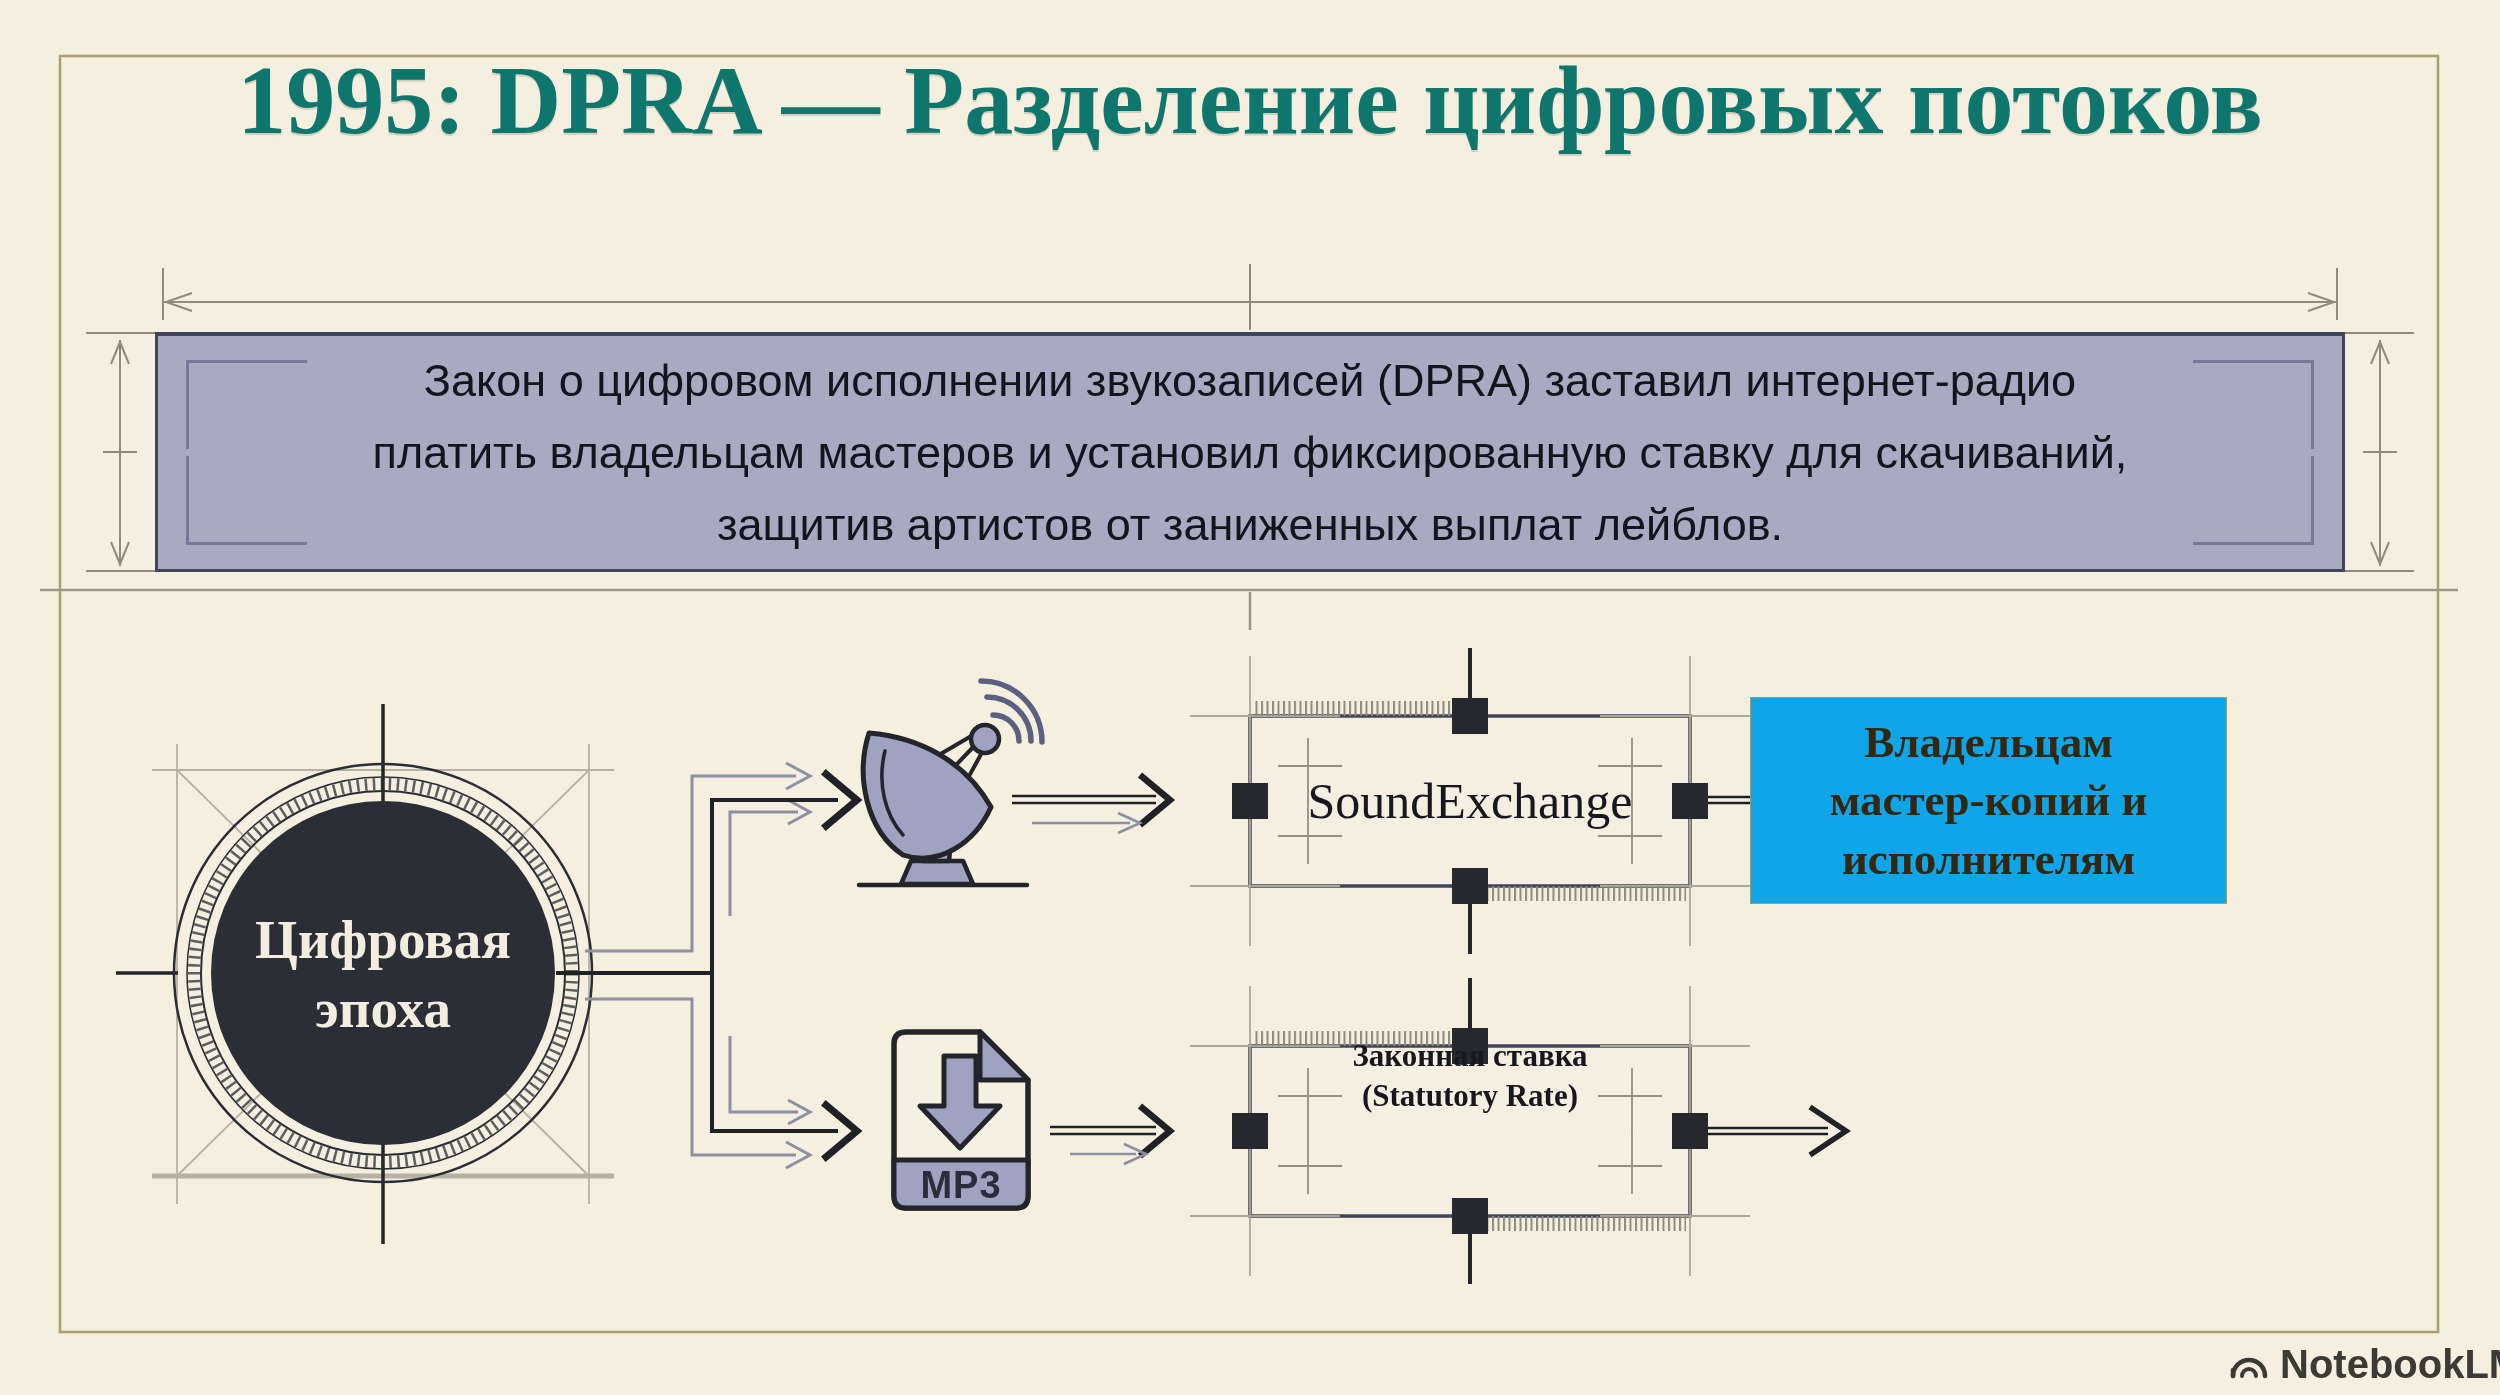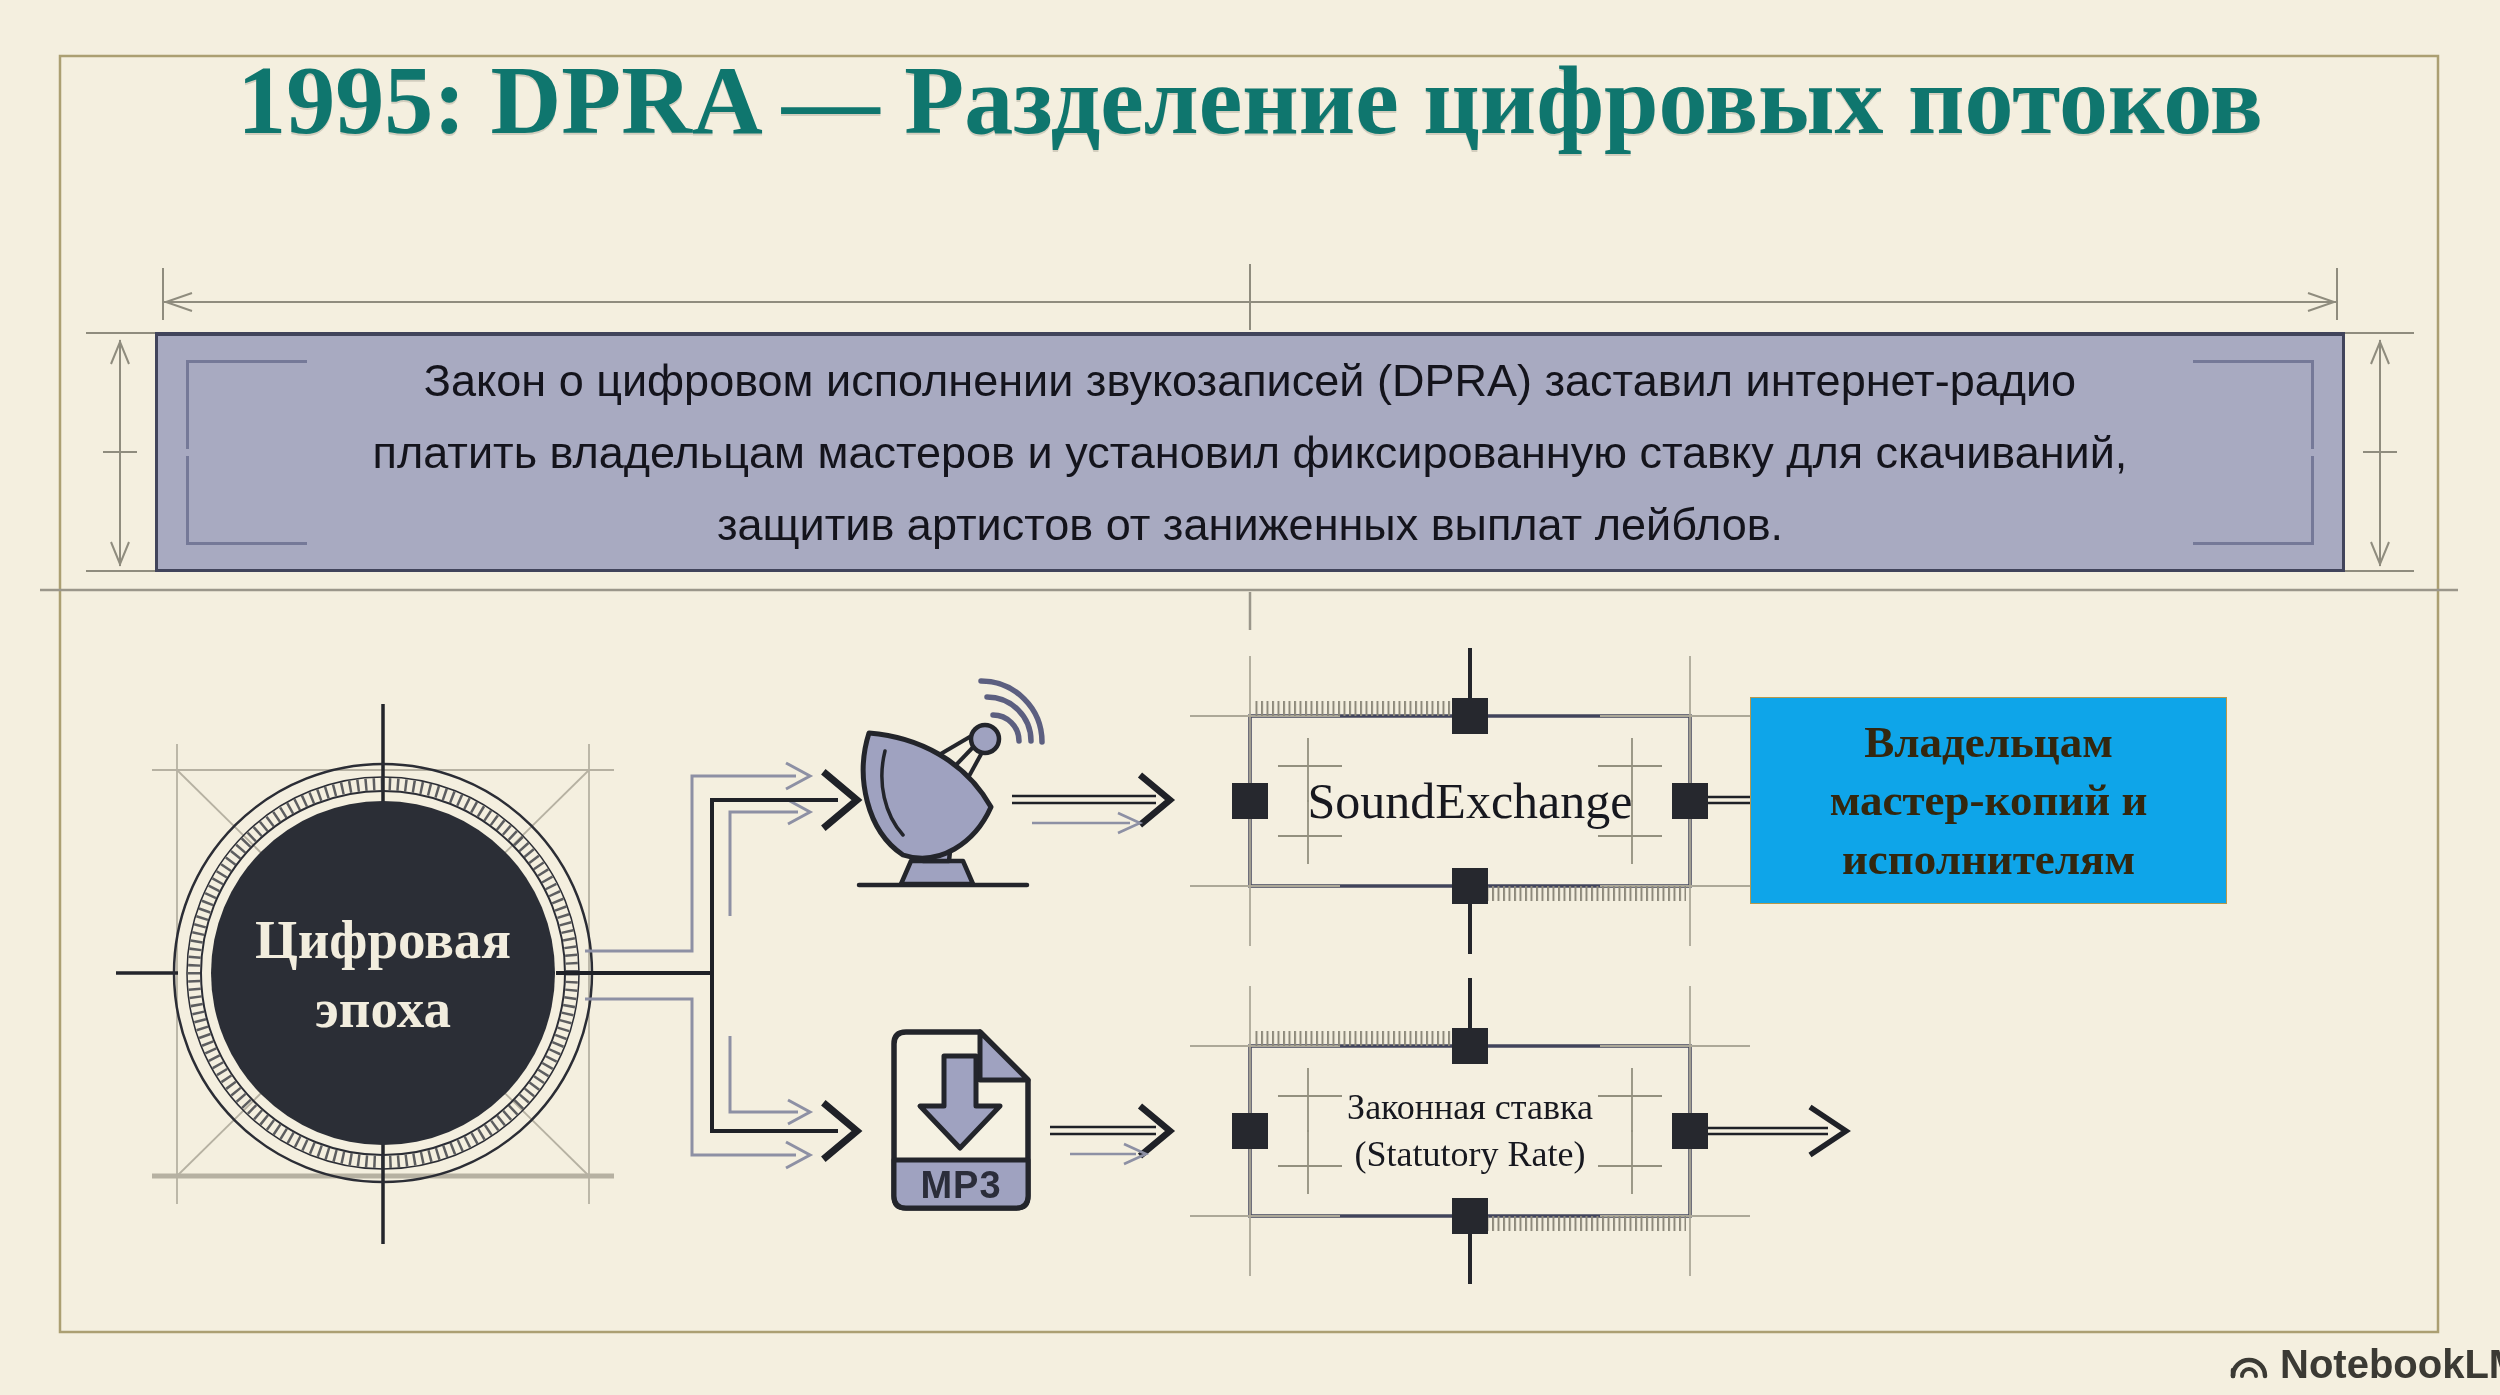--- a/index.html
+++ b/index.html
@@ -45,21 +45,21 @@
     font-weight:bold; font-size:55px; line-height:1.25; color:#f2edde;
   }
 
   .tech-label{
     left:1250px; width:440px; height:170px;
     display:flex; align-items:center; justify-content:center;
     text-align:center; white-space:pre-line;
     color:#17181f;
   }
   .tech-label.r1{top:716px; font-size:50px;}
-  .tech-label.r2{top:1046px; font-size:36px; line-height:1.3;}
+  .tech-label.r2{top:991px; font-size:31px; line-height:1.3;font-weight:bold;}
 
   .gold-box{
     left:1750px; width:477px; height:207px;
     background:#0ea5e9;
     display:flex; align-items:center; justify-content:center;
     text-align:center; white-space:pre-line;
     font-size:45px; font-weight:600; line-height:1.3; color:#33270f;
     box-shadow:0 0 0 1px #b6984c inset;
   }
   .gold-box.r1{top:697px;}

